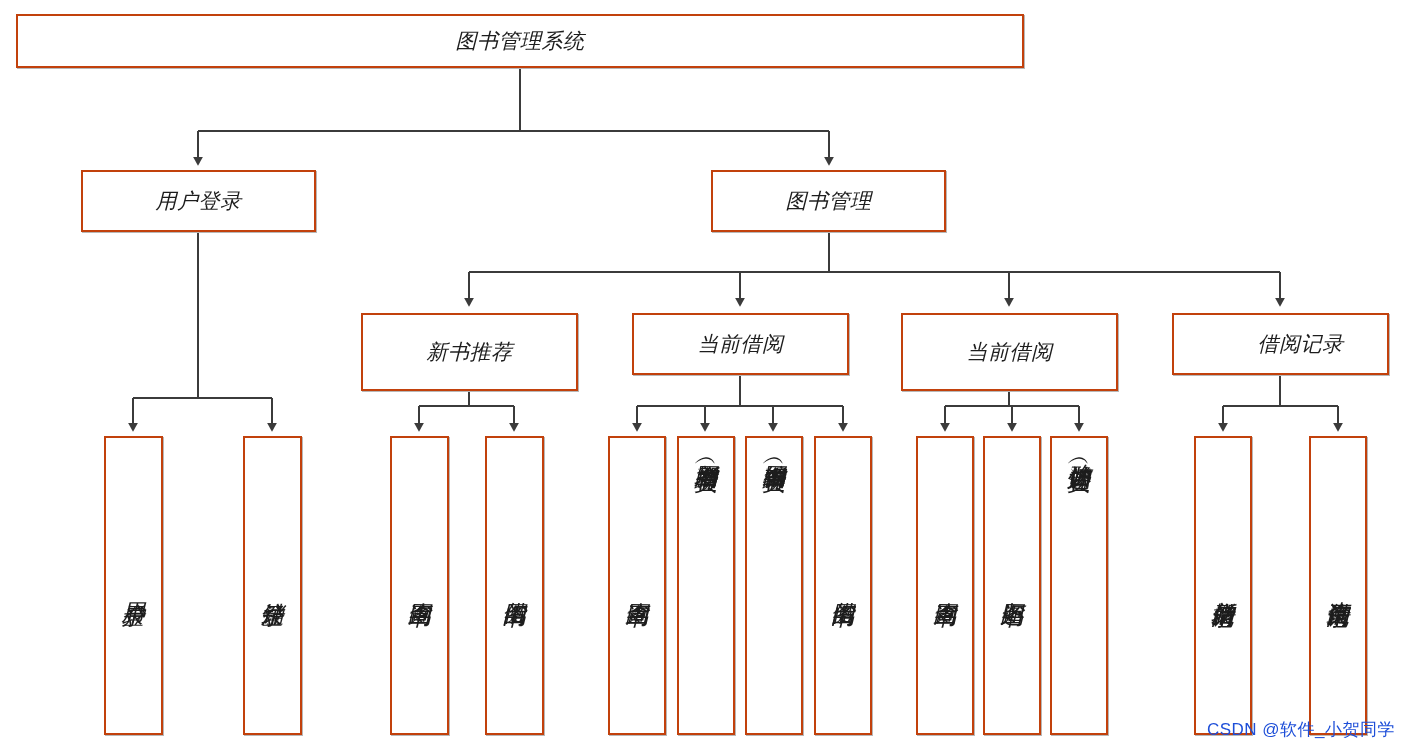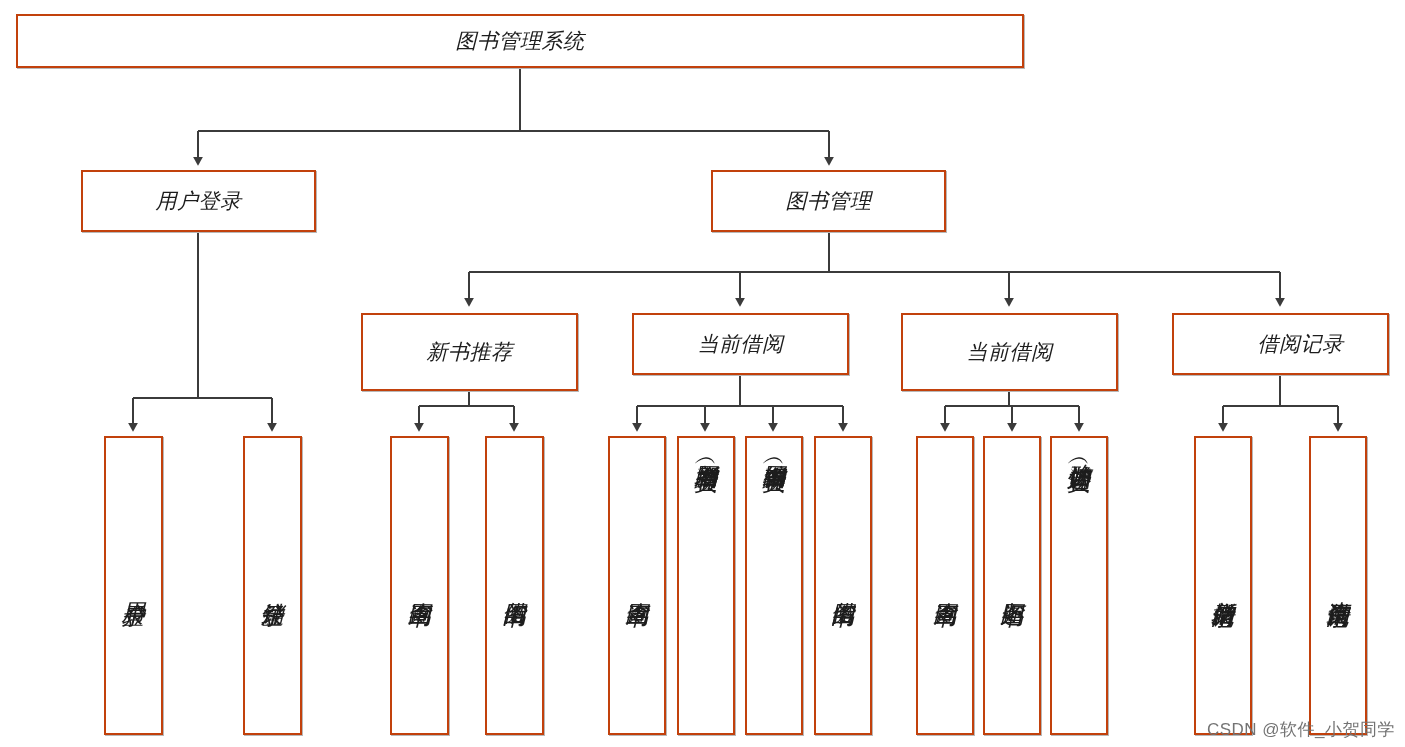--- a/index.html
+++ b/index.html
@@ -62,21 +62,21 @@
   }
   .node.vertical.center-v {
     align-items: center;
     padding-top: 0;
   }
   #watermark {
     position: absolute;
     right: 10px;
     bottom: 6px;
     font-size: 17px;
-    color: #737373;
+    color: #1d4ed8;
     letter-spacing: 0.5px;
     user-select: none;
   }
 </style>
 </head>
 <body>
 
 <div id="diagram-root">
 
   <svg id="edges-layer" viewBox="0 0 1405 747" width="1405" height="747" xmlns="http://www.w3.org/2000/svg">

